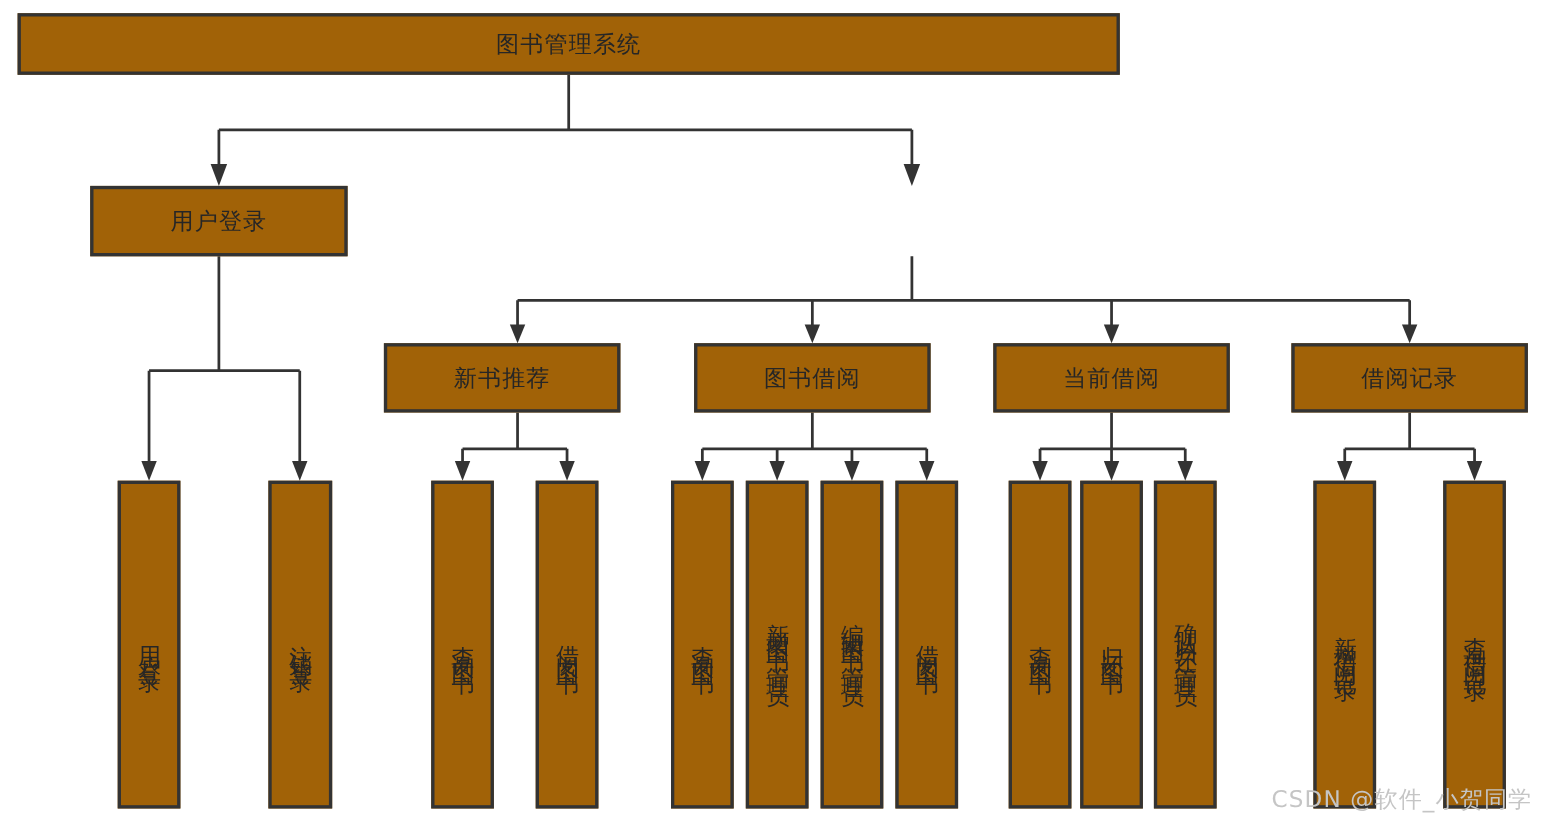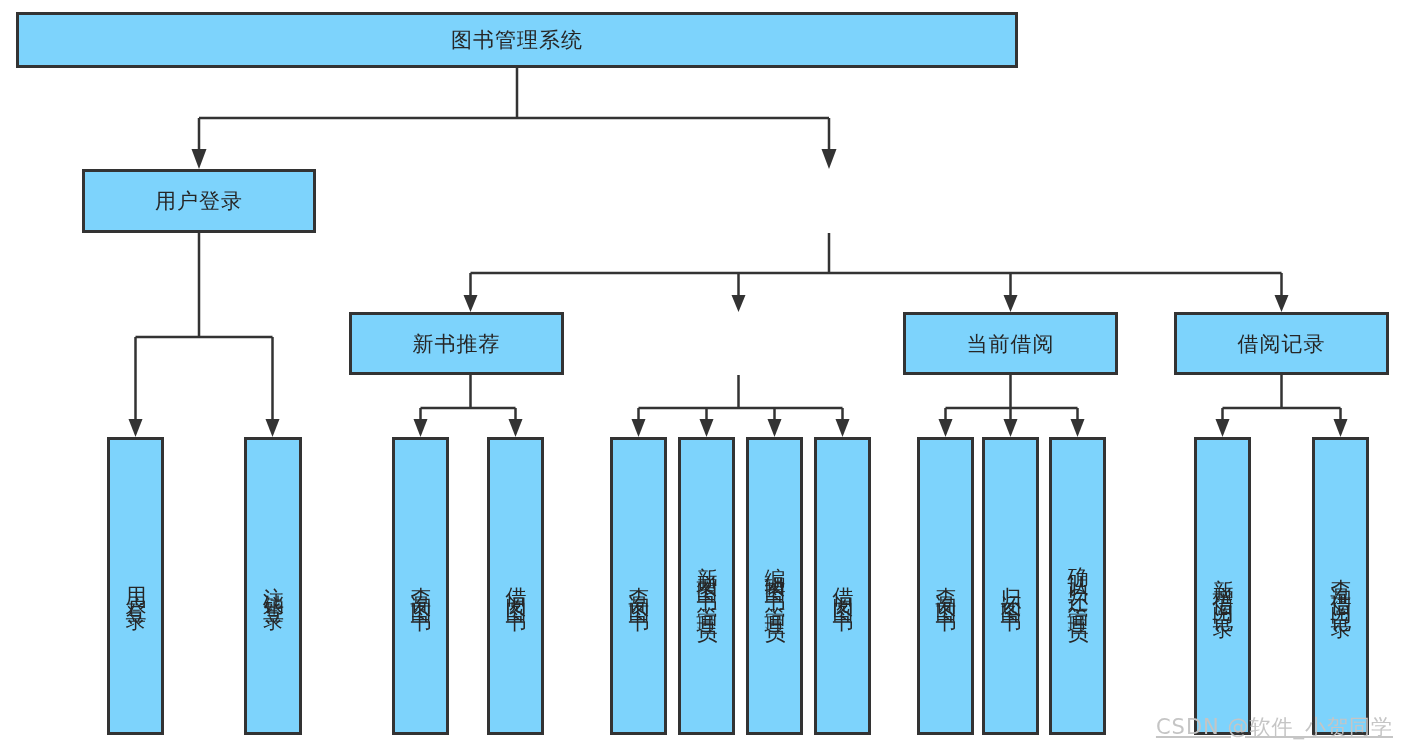--- a/index.html
+++ b/index.html
@@ -8,21 +8,21 @@
     width:1405px;height:747px;
     background:var(--bg,#ffffff);
     font-family:"DejaVu Sans","Liberation Sans",sans-serif;
     overflow:hidden;
   }
   .connectors{position:absolute;left:0;top:0;width:1405px;height:747px;}
   .box{
     position:absolute;
     box-sizing:border-box;
     border:3px solid var(--line,#333333);
-    background:#7dd3fc;
+    background:#a16207;
     display:flex;align-items:center;justify-content:center;
     color:var(--text,#262626);
     font-size:21px;
     letter-spacing:1px;
     text-align:center;
     z-index:2;
   }
   .box.v{
     writing-mode:vertical-rl;
     text-orientation:mixed;
@@ -31,21 +31,20 @@
     font-size:21px;
   }
   .watermark{
     position:absolute;
     right:12px;bottom:6px;
     font-size:21px;
     color:var(--wm,#c5c5c5);
     letter-spacing:1px;
     z-index:5;
     white-space:nowrap;
-    text-decoration:underline;
   }
 </style>
 </head>
 <body>
 
 <div class="canvas">
 
   <svg class="connectors" viewBox="0 0 1405 747" xmlns="http://www.w3.org/2000/svg">
     <g stroke="#333333" stroke-width="2.5" fill="none">
       <path d="M517 68 V118 M199 118 H829 M199 118 V152 M829 118 V152"></path>
@@ -77,20 +76,21 @@
       <polygon points="1215.5,419 1229.5,419 1222.5,437"></polygon>
       <polygon points="1333.5,419 1347.5,419 1340.5,437"></polygon>
     </g>
   </svg>
 
   <div class="box" style="left:16px;top:12px;width:1002px;height:56px">图书管理系统</div>
 
   <div class="box" style="left:82px;top:169px;width:234px;height:64px">用户登录</div>
 
   <div class="box" style="left:349px;top:312px;width:215px;height:63px">新书推荐</div>
+  <div class="box" style="left:631px;top:312px;width:215px;height:63px">图书借阅</div>
   <div class="box" style="left:903px;top:312px;width:215px;height:63px">当前借阅</div>
   <div class="box" style="left:1174px;top:312px;width:215px;height:63px">借阅记录</div>
 
   <div class="box v" style="left:107px;top:437px;width:57px;height:298px">用户登录</div>
   <div class="box v" style="left:244px;top:437px;width:58px;height:298px">注销登录</div>
 
   <div class="box v" style="left:392px;top:437px;width:57px;height:298px">查询图书</div>
   <div class="box v" style="left:487px;top:437px;width:57px;height:298px">借阅图书</div>
 
   <div class="box v" style="left:610px;top:437px;width:57px;height:298px">查询图书</div>

